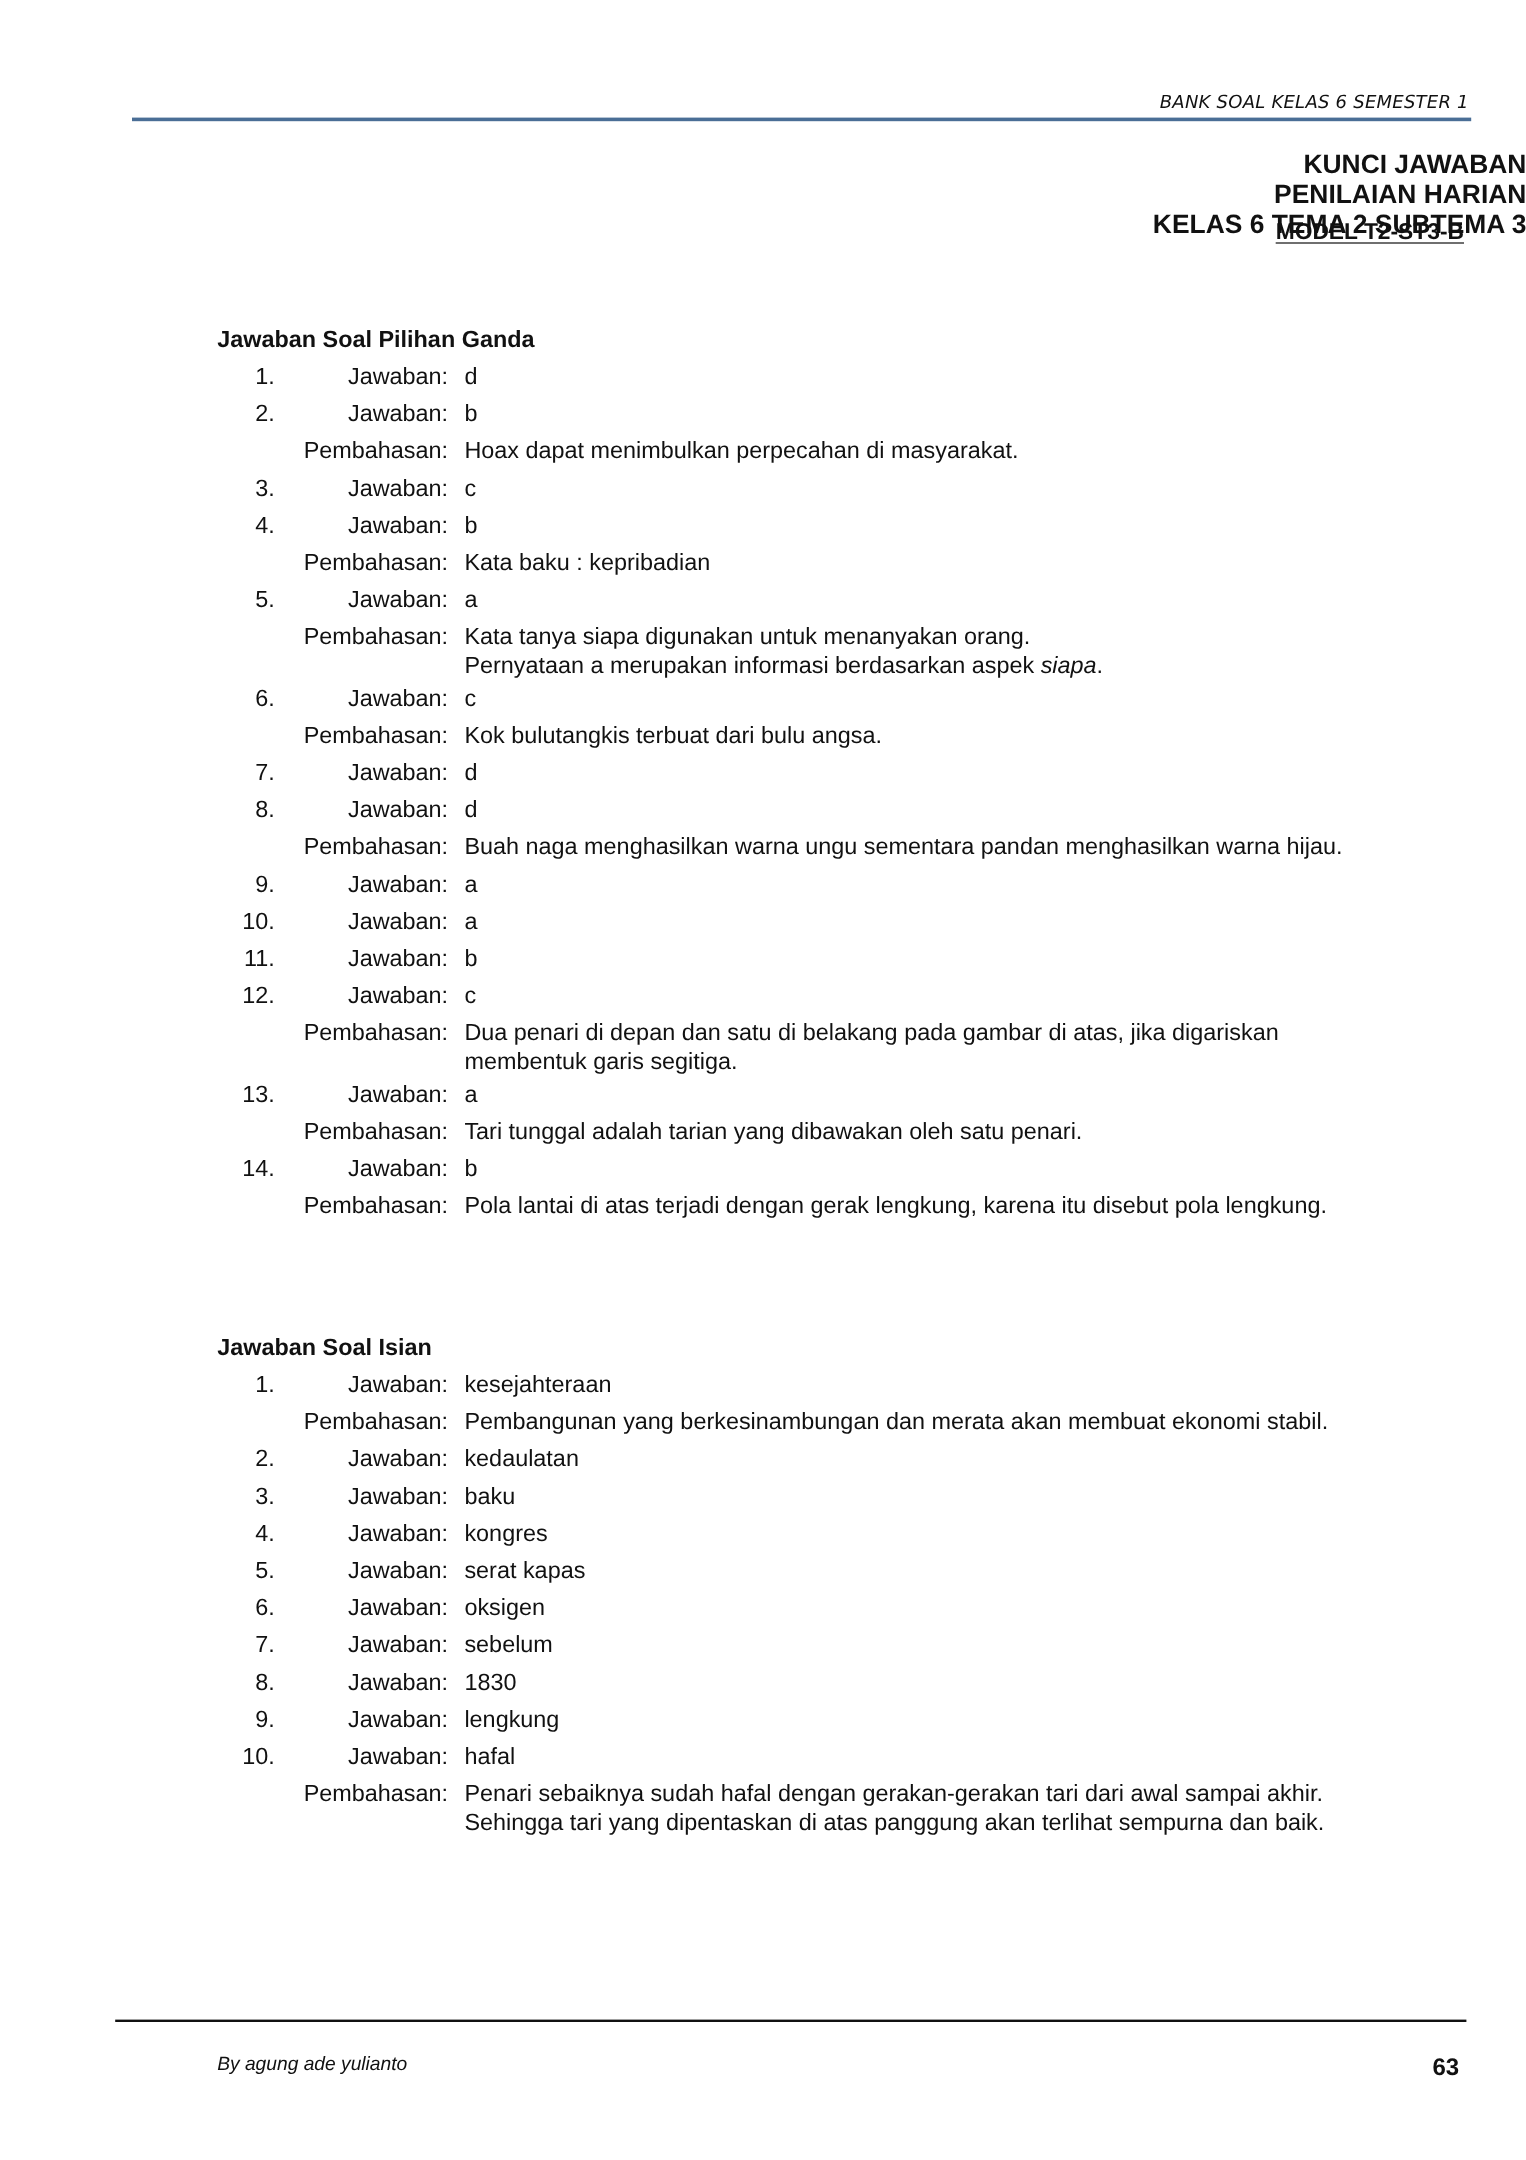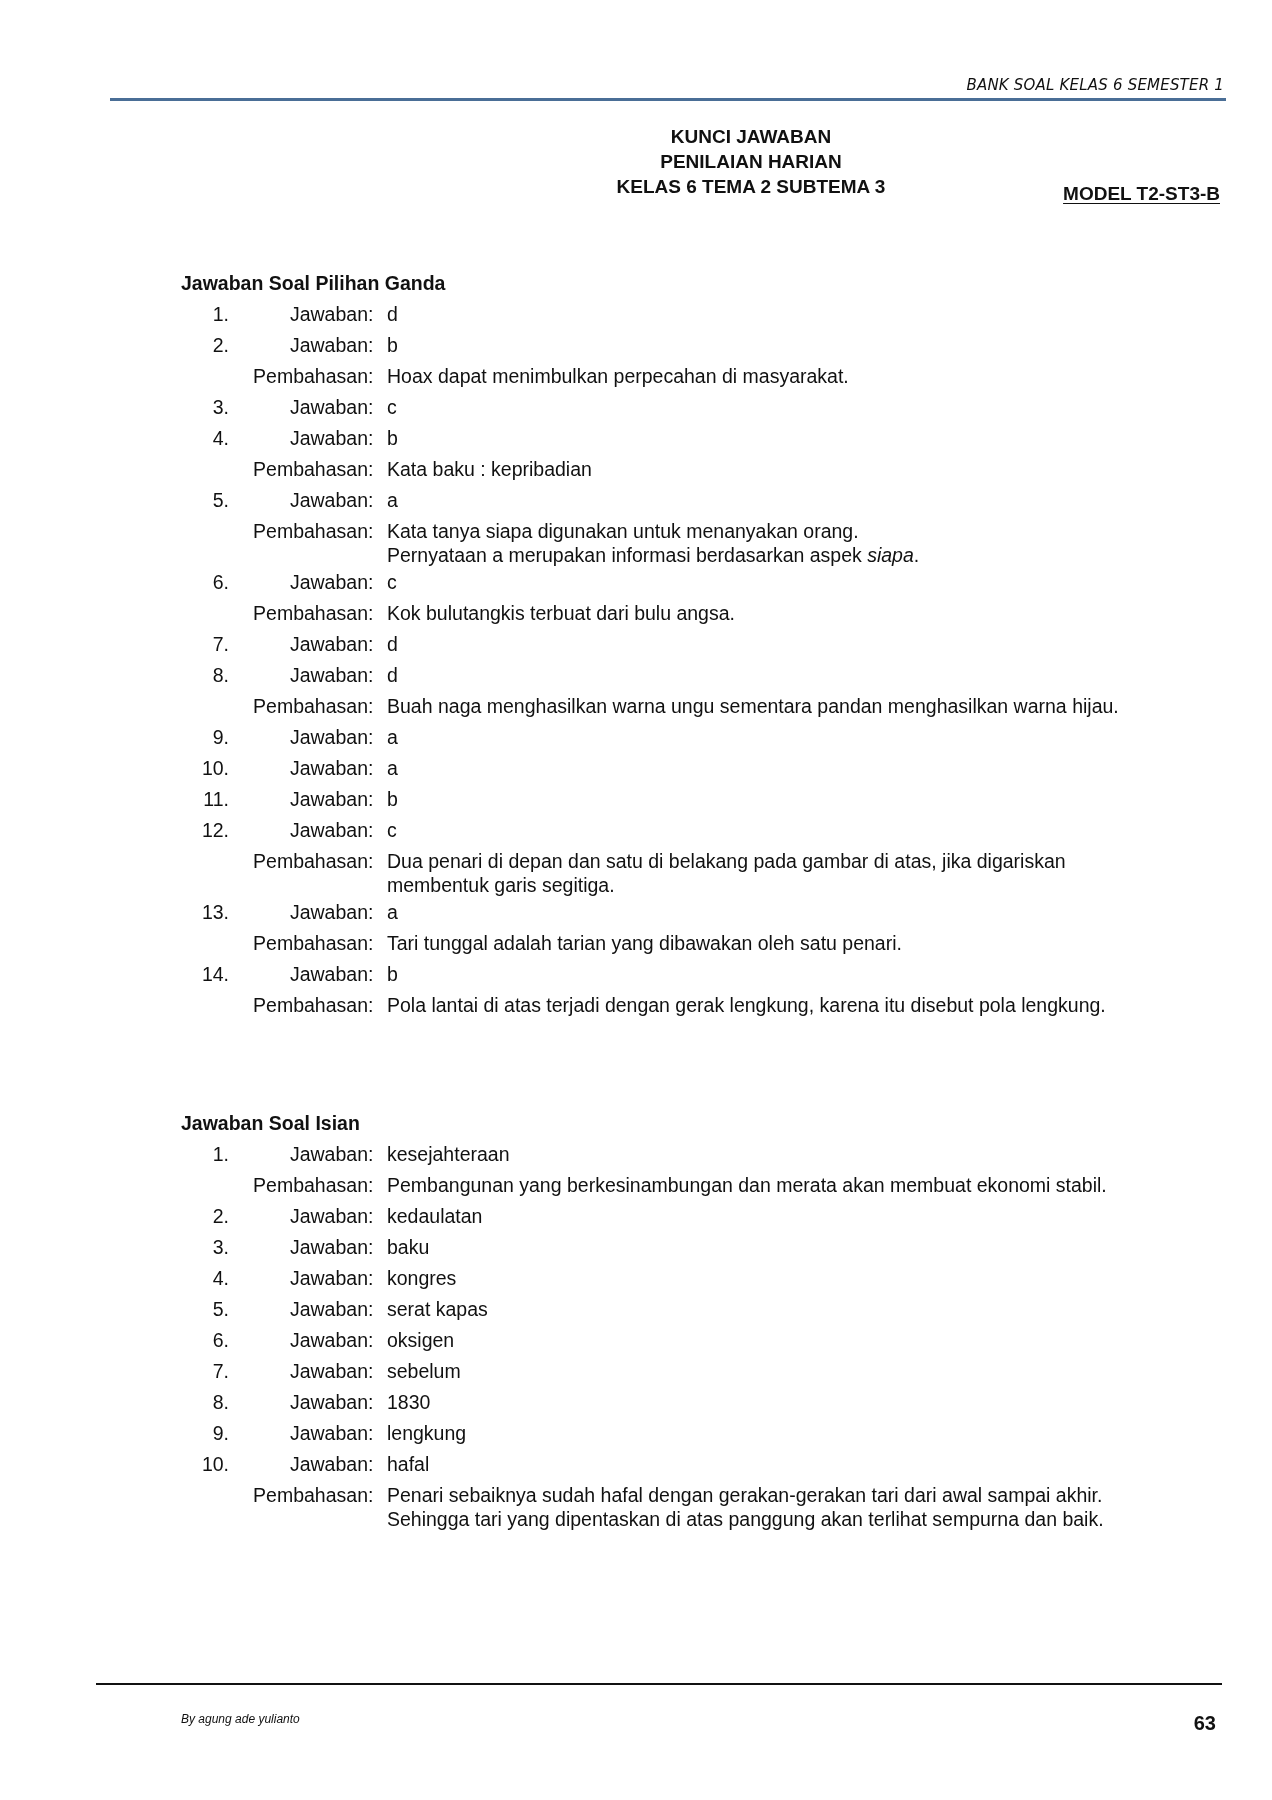--- a/index.html
+++ b/index.html
@@ -1,33 +1,33 @@
 <!DOCTYPE html>
 <html><head>
   <meta charset="utf-8">
   <style>
     html, body { margin: 0; padding: 0; background: #ffffff; }
     body { width: 1272px; height: 1800px; position: relative; overflow: hidden; color: #111; font-family: "Liberation Sans", sans-serif; }
     .header-text { position: absolute; top: 76px; right: 48px; font-style: italic; font-size: 15px; letter-spacing: 0.2px; color: #111; font-family: "DejaVu Sans", sans-serif; }
     .header-rule { position: absolute; top: 98px; left: 110px; width: 1116px; height: 3px; background: #4a6e96; }
-    .title-block { position: absolute; top: 124px; left: 0; width: 1272px; text-align: center; font-weight: bold; font-size: 19px; line-height: 25px; }
+    .title-block { position: absolute; top: 124px; left: 0; width: 1272px; text-align: right; font-weight: bold; font-size: 22px; line-height: 25px; }
     .title-block div { margin-left: 230px; }
     .model { position: absolute; top: 183px; right: 52px; font-weight: bold; font-size: 19px; text-decoration: underline; text-underline-offset: 3px; }
     .section { position: absolute; left: 181px; width: 1040px; }
     .section-title { font-weight: bold; font-size: 19.5px; height: 31px; line-height: 31px; }
     .row { display: flex; font-size: 19.5px; line-height: 24px; }
     .row.item { min-height: 31px; align-items: flex-start; padding-top: 3px; box-sizing: border-box; }
     .num { width: 48px; text-align: right; padding-right: 0px; box-sizing: border-box; }
     .label { width: 139px; padding-left: 10px; box-sizing: border-box; text-align: right; }
     .colon { width: 19px; }
     .value { flex: 1; }
     .value .line { display: block; }
     .italic { font-style: italic; }
     .footer-rule { position: absolute; top: 1683px; left: 96px; width: 1126px; height: 2px; background: #111; }
-    .footer-left { position: absolute; top: 1712px; left: 181px; font-style: italic; font-size: 12px; }
+    .footer-left { position: absolute; top: 1712px; left: 181px; font-style: italic; font-size: 16px; }
     .footer-right { position: absolute; top: 1712px; right: 56px; font-weight: bold; font-size: 20px; }
   </style>
 </head>
 <body>
 
 <div class="header-text">BANK SOAL KELAS 6 SEMESTER 1</div>
 <div class="header-rule"></div>
 
 <div class="title-block">
   <div>KUNCI JAWABAN</div>

